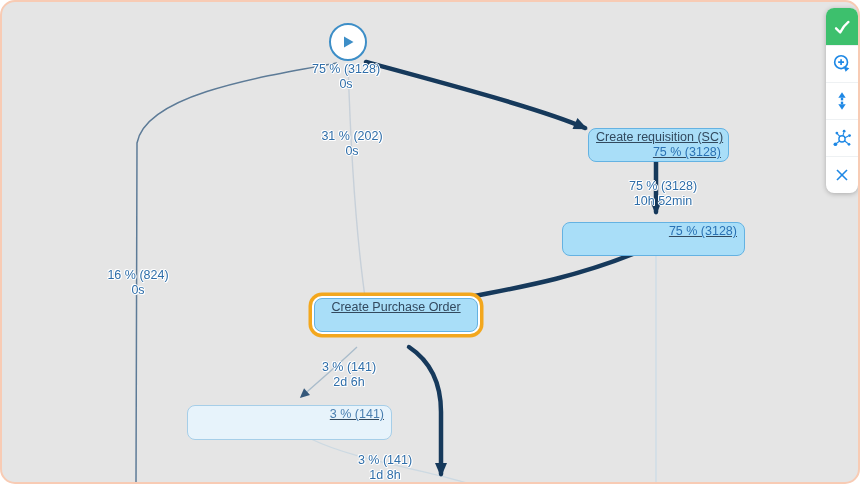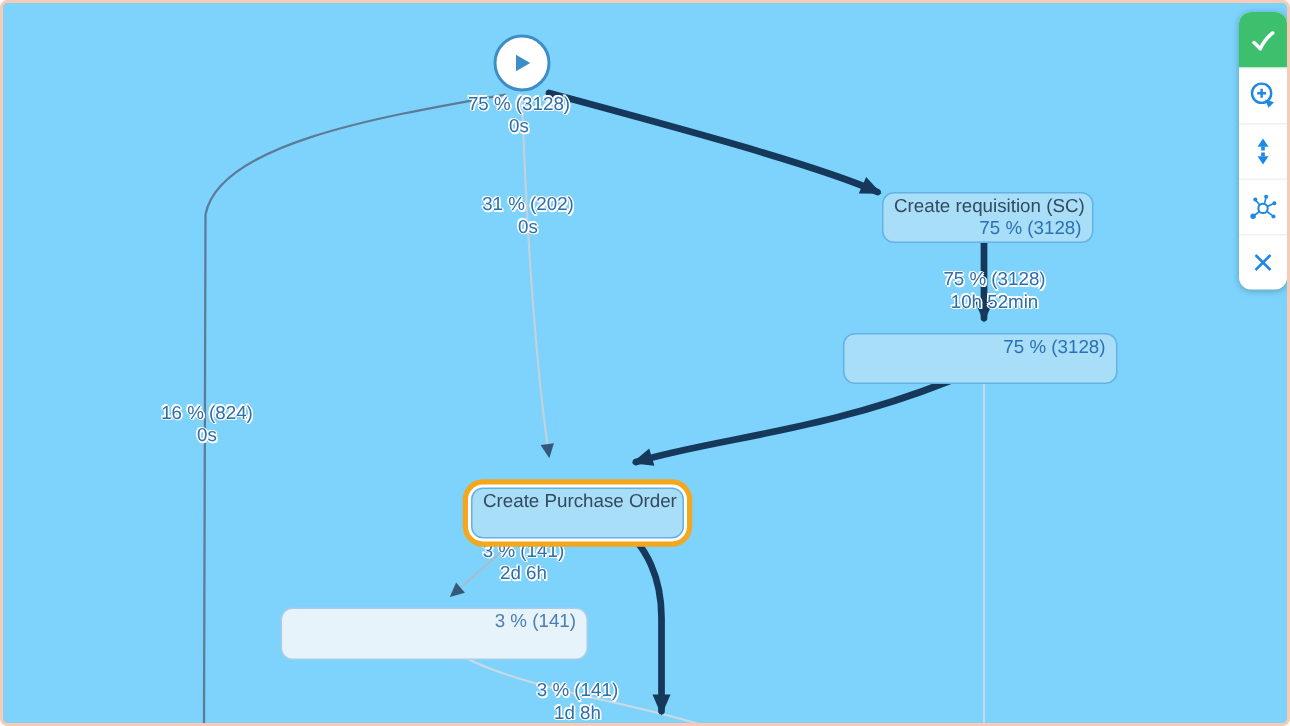--- a/index.html
+++ b/index.html
@@ -1,33 +1,33 @@
 <!DOCTYPE html>
 <html><head>
 <meta charset="utf-8">
 <style>
   html,body{margin:0;padding:0;background:#fff;}
   .canvas{
     position:relative;width:860px;height:484px;box-sizing:border-box;
-    border:2px solid #f8cbb4;border-radius:5px;background:#7dd3fc;overflow:hidden;
+    border:2px solid #f8cbb4;border-radius:15px;background:#e5e5e5;overflow:hidden;
     font-family:"Liberation Sans",sans-serif;
   }
   .edges{position:absolute;left:-2px;top:-2px;width:860px;height:484px;}
 
   
   .start-node{
     position:absolute;left:327px;top:21px;width:38px;height:38px;border-radius:50%;
     border:2px solid #3d8ec7;background:#fff;box-sizing:border-box;
     display:flex;align-items:center;justify-content:center;cursor:pointer;
   }
 
   
   .node{
     position:absolute;box-sizing:border-box;background:#a9def8;border:1.5px solid #64b2e2;
-    border-radius:8px;padding:1px 7px 0 7px;font-size:12.5px;color:#32495e;cursor:pointer;
+    border-radius:8px;padding:1px 7px 0 7px;font-size:12.5px;color:#32495e;cursor:pointer;text-decoration:underline;
   }
   .node-title{text-align:center;line-height:15px;white-space:nowrap;}
   .node-value{text-align:right;line-height:15px;color:#2a72b4;white-space:nowrap;}
   .node.highlight{box-shadow:0 0 0 2px #ffffff,0 0 0 5.5px #f3a71d;}
   .node.dim{background:#e7f3fb;border-color:#a6cee8;}
   .node.dim .node-value{color:#4a7fb0;}
 
   
   .edge-label{
     position:absolute;transform:translateX(-50%);text-align:center;
@@ -107,21 +107,21 @@
 
   <div class="node" style="left:586px;top:126px;width:141px;height:34px">
     <div class="node-title">Create requisition (SC)</div>
     <div class="node-value">75 % (3128)</div>
   </div>
 
   <div class="node" style="left:560px;top:220px;width:183px;height:34px">
     <div class="node-value">75 % (3128)</div>
   </div>
 
-  <div class="node highlight" style="left:312px;top:323px;width:142px;height:34px">
+  <div class="node highlight" style="left:312px;top:296px;width:164px;height:34px">
     <div class="node-title">Create Purchase Order</div>
   </div>
 
   <div class="node dim" style="left:185px;top:403px;width:205px;height:35px">
     <div class="node-value">3 % (141)</div>
   </div>
 
   <div class="toolbar">
     <button class="tb-btn green">
       <svg width="22" height="22" viewBox="0 0 24 24">

